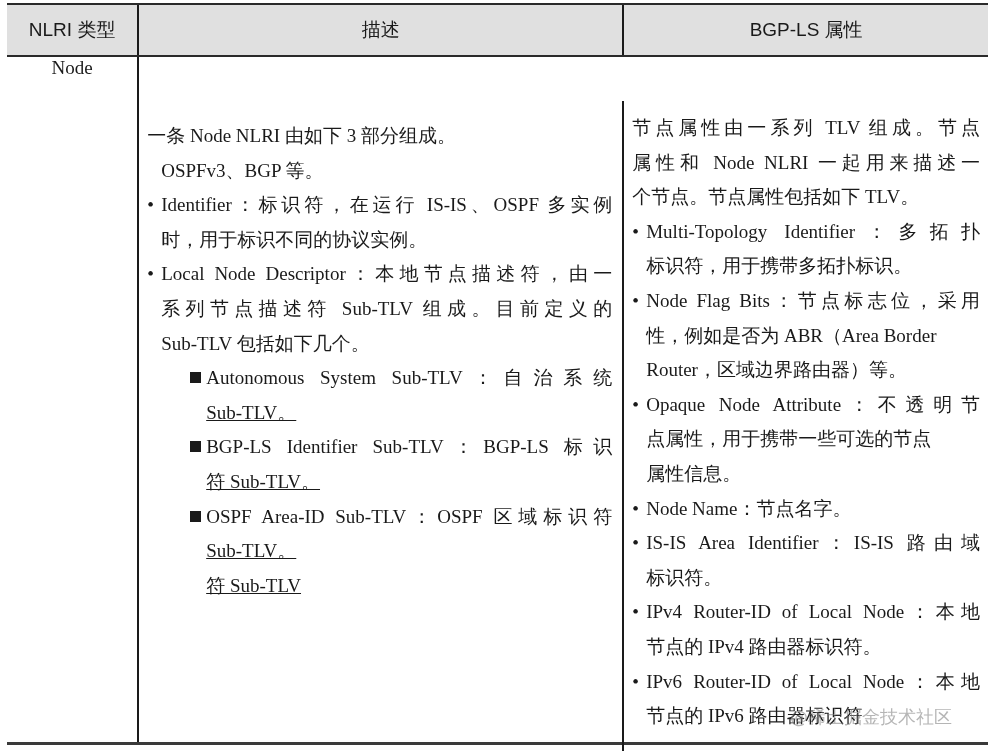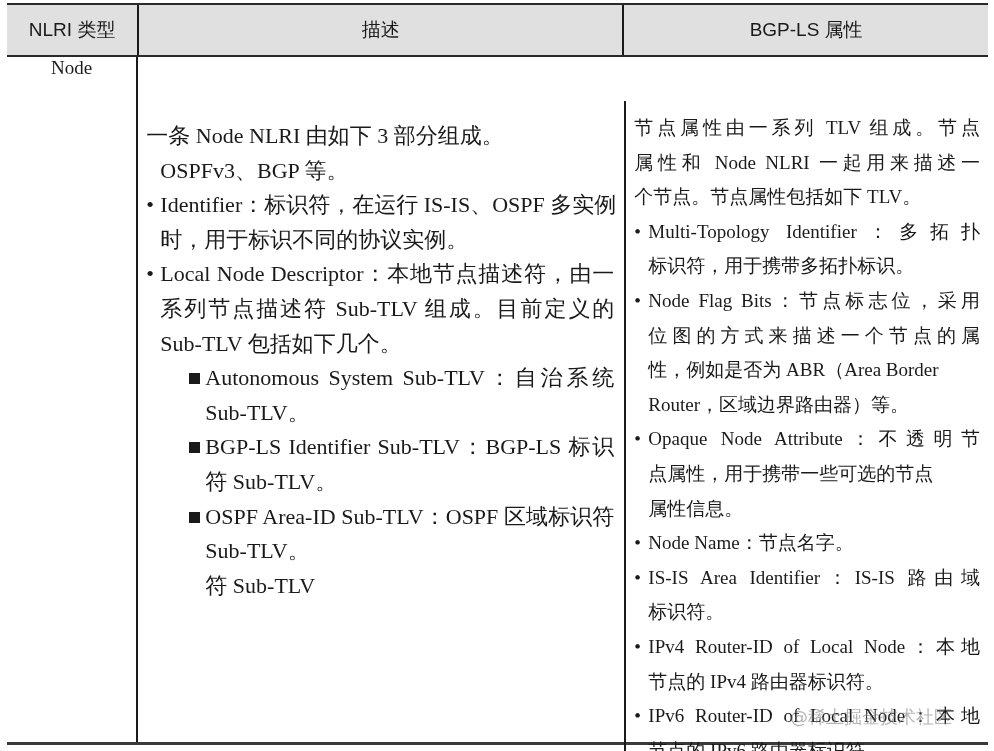--- a/index.html
+++ b/index.html
@@ -62,21 +62,21 @@
       position: relative;
     }
     .type-cell {
       display: flex;
       align-items: flex-start;
       justify-content: center;
       font-size: 19px;
     }
     .desc-cell {
       padding: 62px 10px 17px 8px;
-      font-size: 22px;
+      font-size: 19px;
       line-height: 34.6px;
     }
     .attr-cell {
       padding: 10px 8px 0 8px;
       font-size: 19px;
       line-height: 34.6px;
       margin-top: 44px;
     }
     .line {
       white-space: nowrap;
@@ -94,21 +94,21 @@
     .indent1 { padding-left: 14px; }
     .sq {
       display: inline-block;
       width: 11px;
       height: 11px;
       background: #1a1a1a;
       margin-right: 5px;
       vertical-align: 1px;
     }
     .indent-sq { padding-left: 43px; }
-    .indent-sq2 { padding-left: 59px; }
+    .indent-sq2 { padding-left: 59px; text-decoration: underline; }
     .watermark {
       position: absolute;
       left: 790px;
       top: 705px;
       font-family: "DejaVu Sans", sans-serif;
       font-size: 18px;
       color: rgba(120,120,120,0.55);
       white-space: nowrap;
     }
   </style>
@@ -141,21 +141,20 @@
         <div class="line nojust indent-sq2"><span>Sub-TLV。</span></div>
         <div class="line nojust indent-sq2"><span>符 Sub-TLV</span></div>
       </div>
     <div class="bcell col3 attr-cell" id="attr-cell">
         <div class="line"><span>节点属性由一系列 TLV 组成。节点</span></div>
         <div class="line"><span>属性和 Node NLRI 一起用来描述一</span></div>
         <div class="line nojust"><span>个节点。节点属性包括如下 TLV。</span></div>
         <div class="line"><span class="bullet">•</span><span>Multi-Topology Identifier：多拓扑</span></div>
         <div class="line nojust indent1"><span>标识符，用于携带多拓扑标识。</span></div>
         <div class="line"><span class="bullet">•</span><span>Node Flag Bits：节点标志位，采用</span></div>
-        <div class="line indent1"><span>位图的方式来描述一个节点的属</span></div>
         <div class="line nojust indent1"><span>性，例如是否为 ABR（Area Border</span></div>
         <div class="line nojust indent1"><span>Router，区域边界路由器）等。</span></div>
         <div class="line"><span class="bullet">•</span><span>Opaque Node Attribute：不透明节</span></div>
         <div class="line nojust indent1"><span>点属性，用于携带一些可选的节点</span></div>
         <div class="line nojust indent1"><span>属性信息。</span></div>
         <div class="line nojust"><span class="bullet">•</span><span>Node Name：节点名字。</span></div>
         <div class="line"><span class="bullet">•</span><span>IS-IS Area Identifier：IS-IS 路由域</span></div>
         <div class="line nojust indent1"><span>标识符。</span></div>
         <div class="line"><span class="bullet">•</span><span>IPv4 Router-ID of Local Node：本地</span></div>
         <div class="line nojust indent1"><span>节点的 IPv4 路由器标识符。</span></div>

